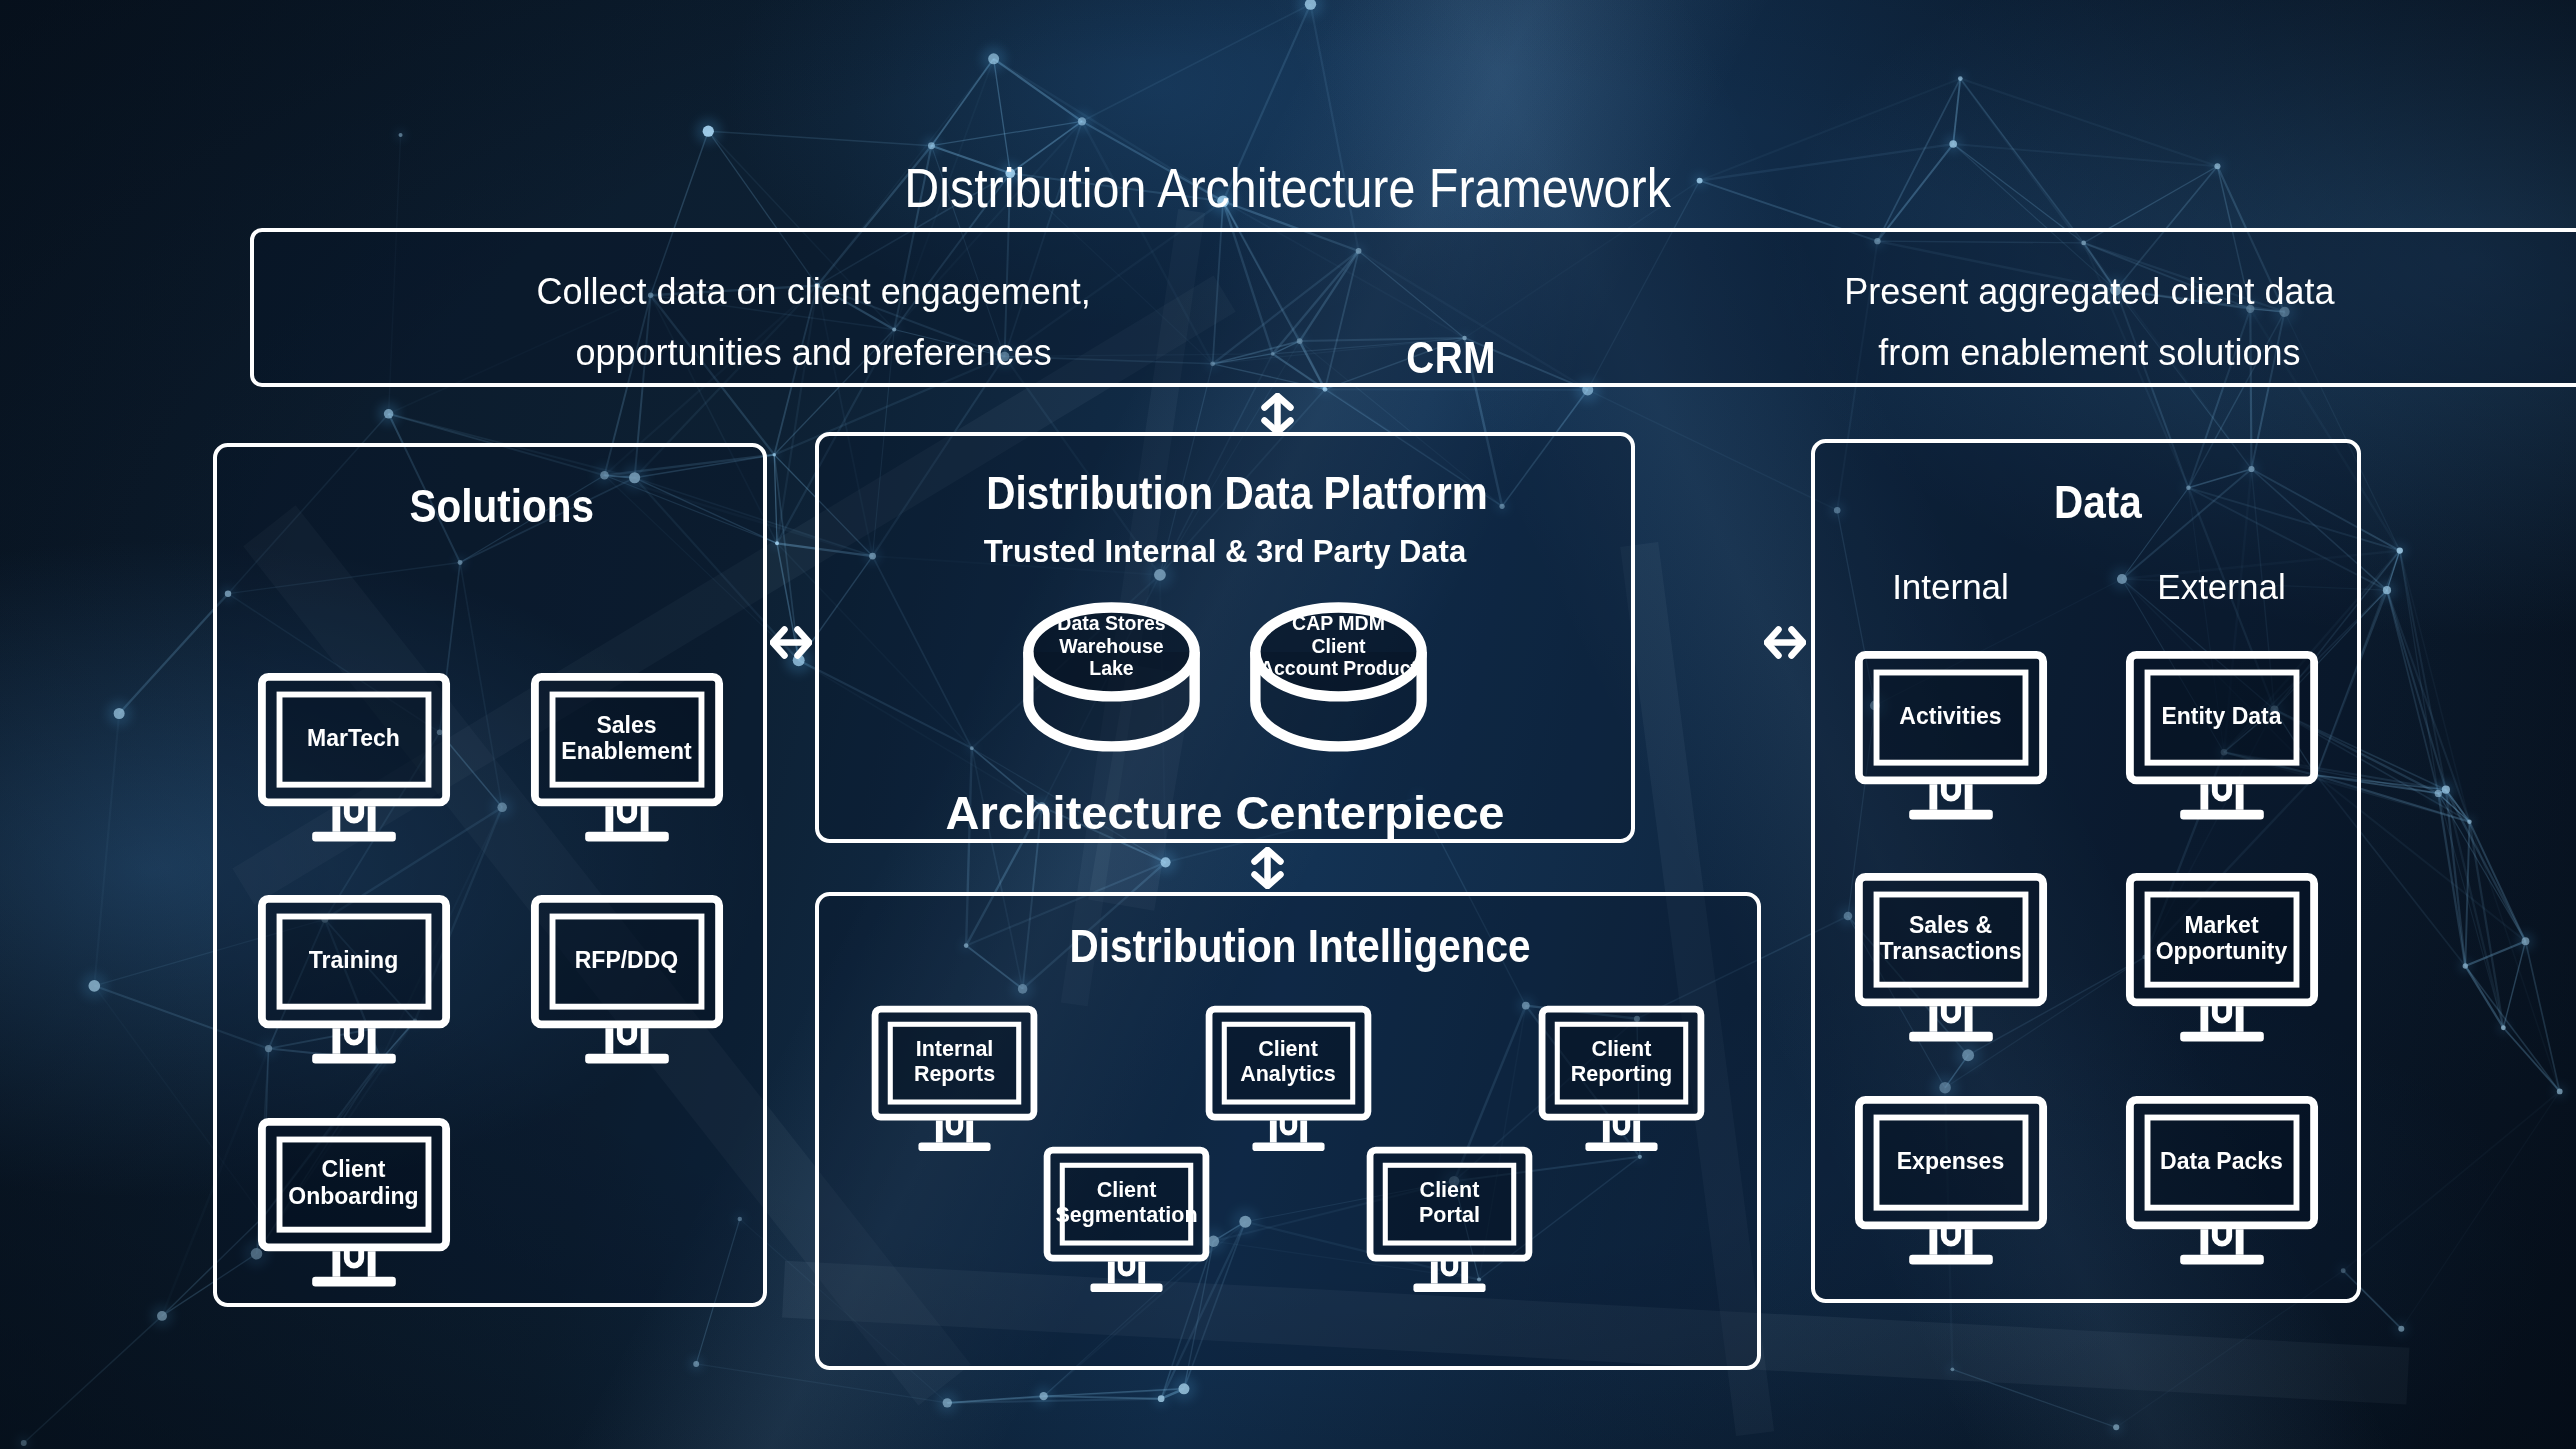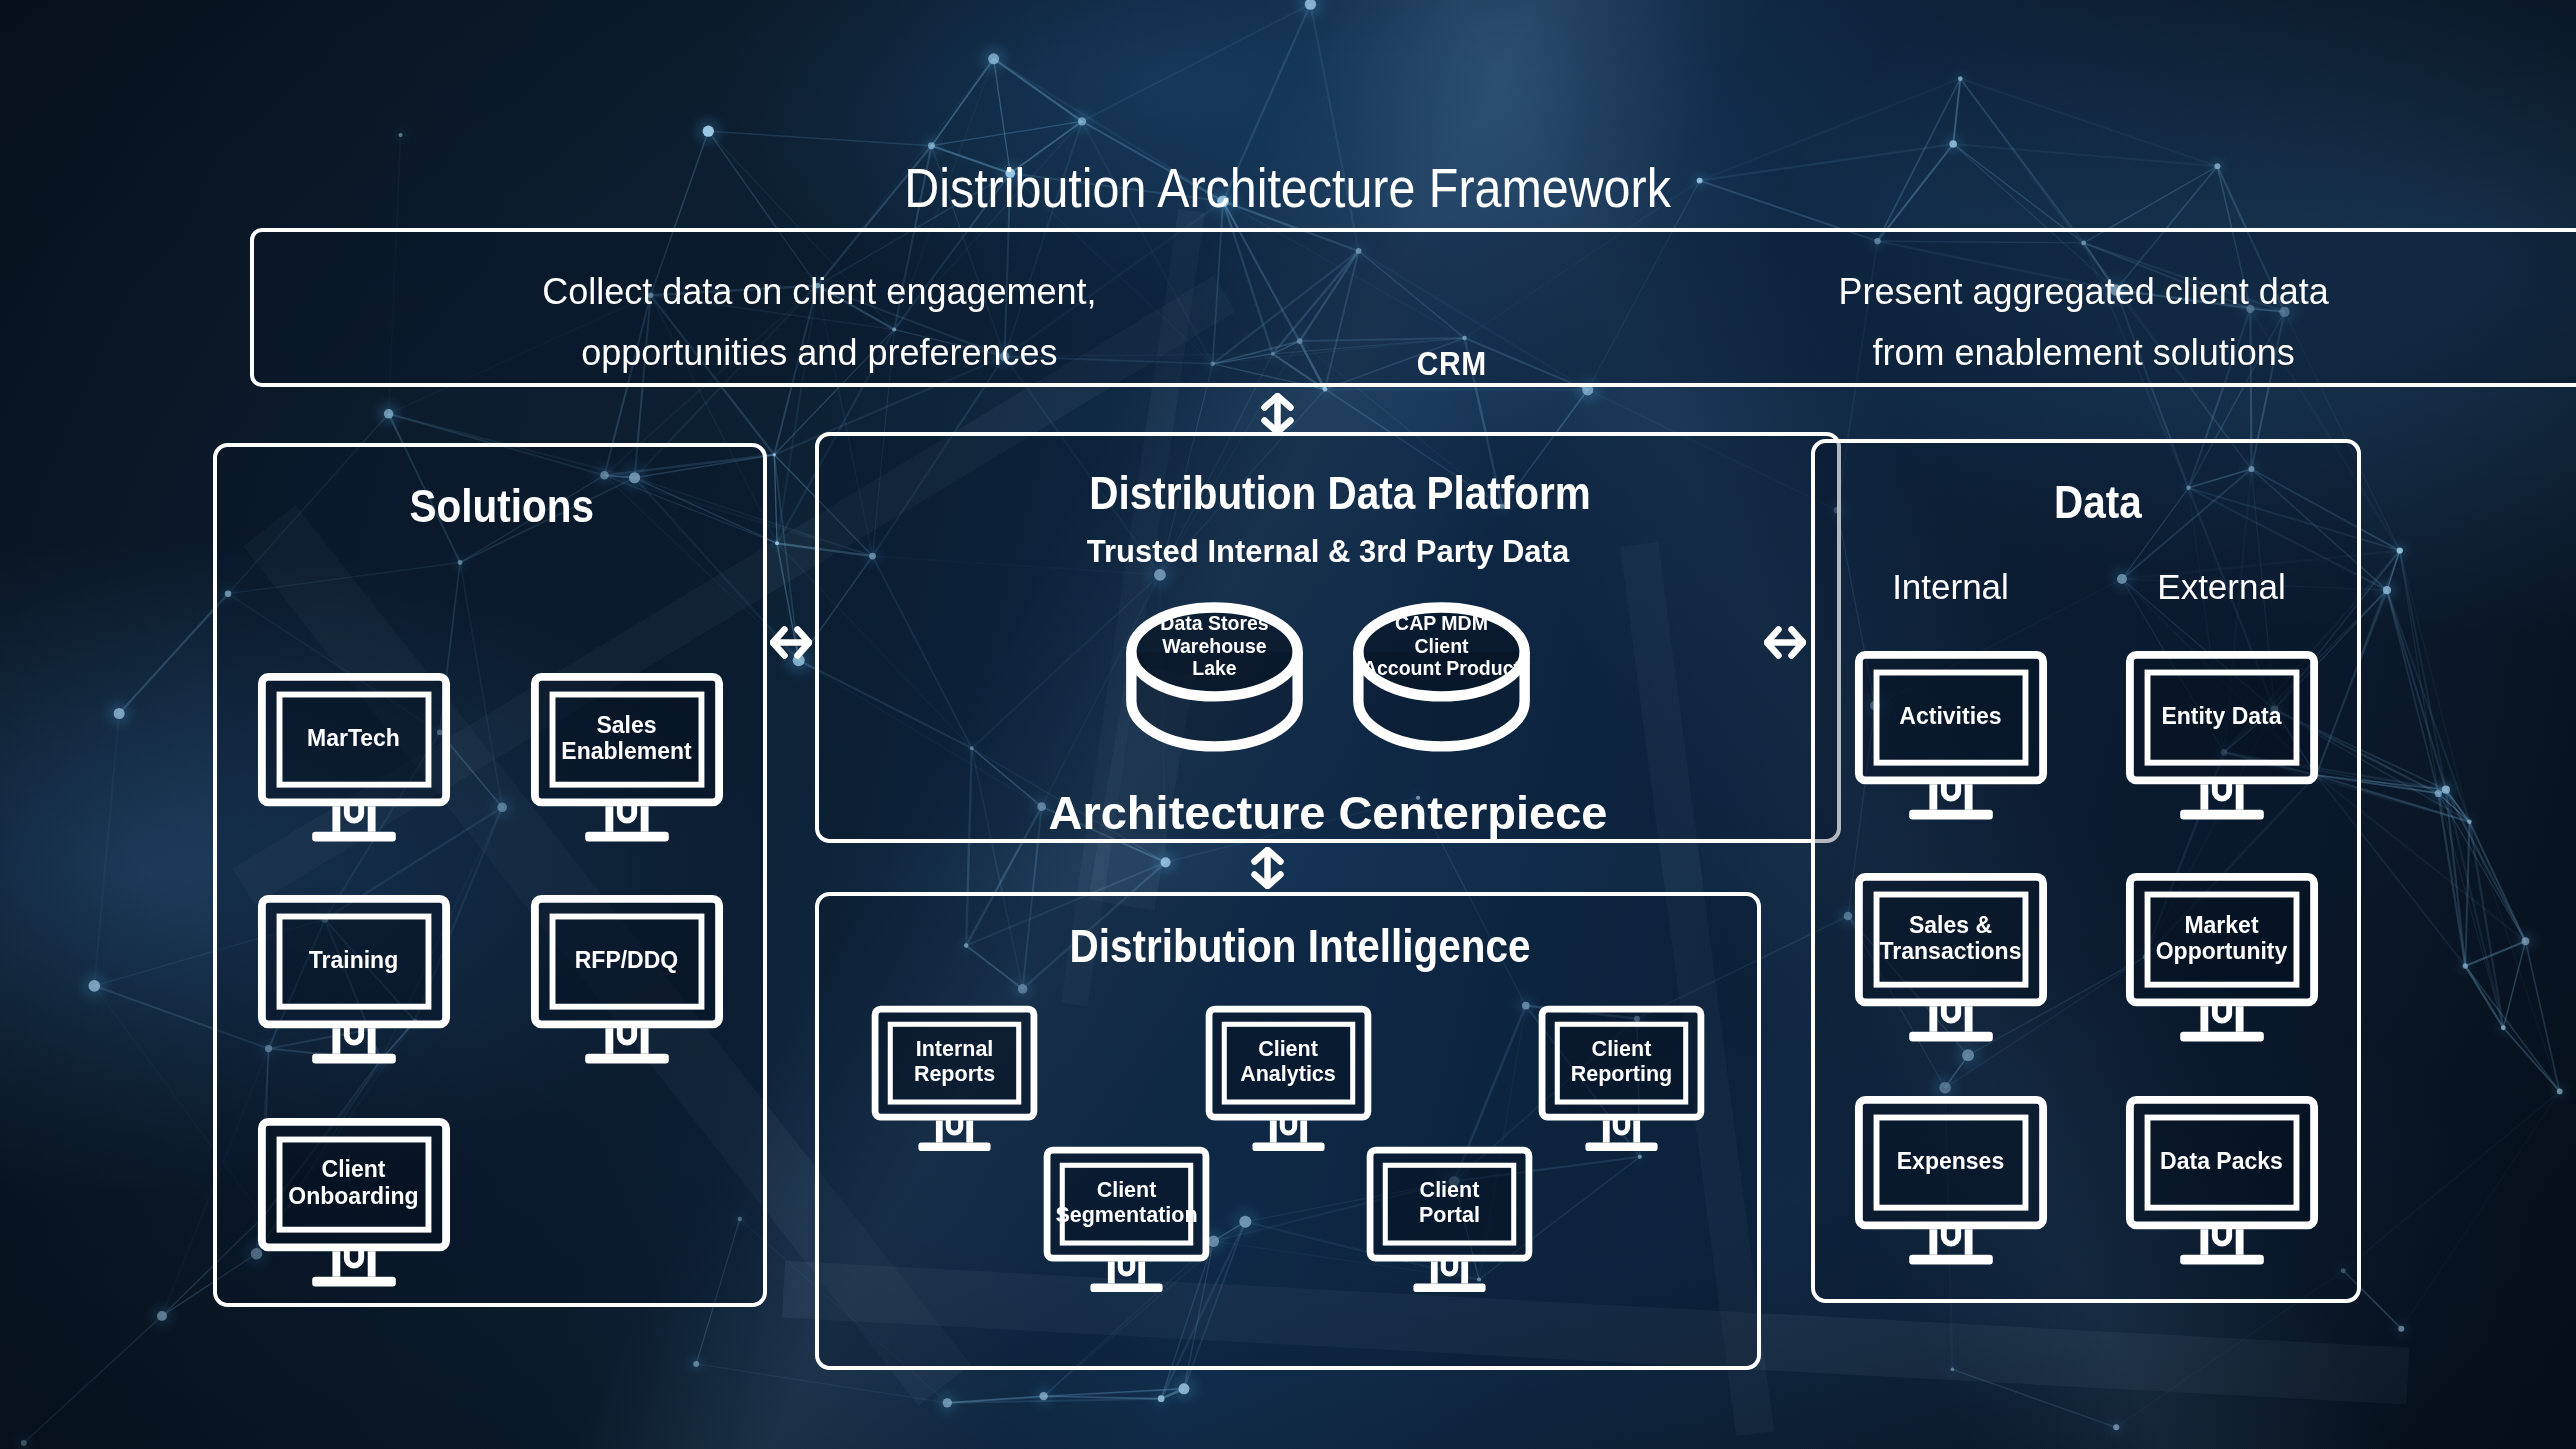--- a/index.html
+++ b/index.html
@@ -31,35 +31,35 @@
 
   .panel{
     position:absolute; border:4px solid #fff; border-radius:14.8px;
     background:rgba(8,21,40,0.30); box-sizing:border-box;
   }
 
   
   #crm-box{left:250px; top:228px; width:2403px; height:159px; border-radius:12px;
     display:flex; align-items:flex-end;}
   .crm-side{flex:1; text-align:center; font-size:36px; line-height:1.68; white-space:pre-line;}
-  .crm-center{font-size:34px; font-weight:700; padding:0 27px; letter-spacing:0.7px;}
+  .crm-center{font-size:44px; font-weight:700; padding:0 27px; letter-spacing:0.7px;}
 
   
   #solutions-box{left:213px; top:443px; width:554px; height:864px;}
   
   #data-box{left:1811px; top:439px; width:550px; height:864px;}
   .panel-title{display:block; text-align:center; font-size:46px; font-weight:700; margin-top:32px;padding-left:24px;}
   .col-headers{display:grid; grid-template-columns:1fr 1fr; margin-top:38px; text-align:center;
     font-size:35px; font-weight:400;}
   .grid2{display:grid; grid-template-columns:1fr 1fr; justify-items:center; row-gap:46px;}
   #solutions-box .grid2{margin-top:138px;}
   #data-box .grid2{margin-top:42px;}
 
   
-  #platform-box{left:815px; top:432px; width:1026px; height:411px; text-align:center;}
+  #platform-box{left:815px; top:432px; width:820px; height:411px; text-align:center;}
   #platform-box .panel-title{margin-top:29.5px;}
   .platform-subtitle{display:block; font-size:31px; font-weight:700; margin-top:14px;}
   .cyl-row{display:flex; justify-content:center; gap:38px; margin-top:29.5px;}
   .cylinder{position:relative; width:189px;}
   .cylinder svg{display:block; width:100%;}
   .cylinder-label{
     position:absolute; left:7%; top:5%; width:86%; height:48%;
     display:flex; align-items:center; justify-content:center; text-align:center;
     font-size:19.5px; font-weight:700; line-height:1.16; white-space:pre-line;
   }

